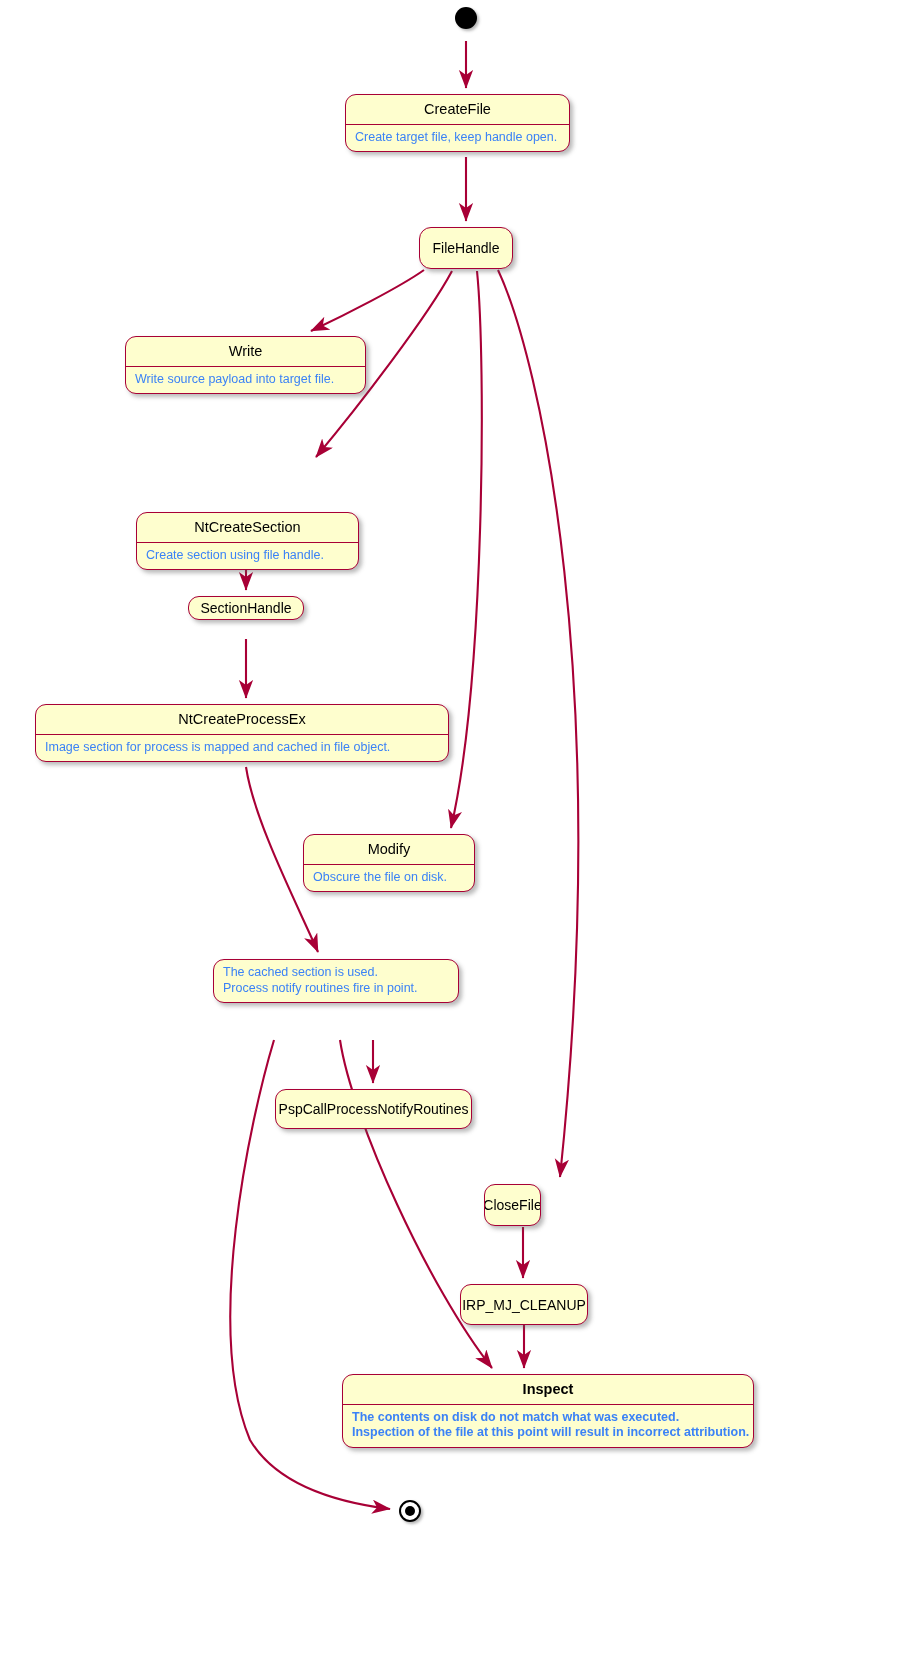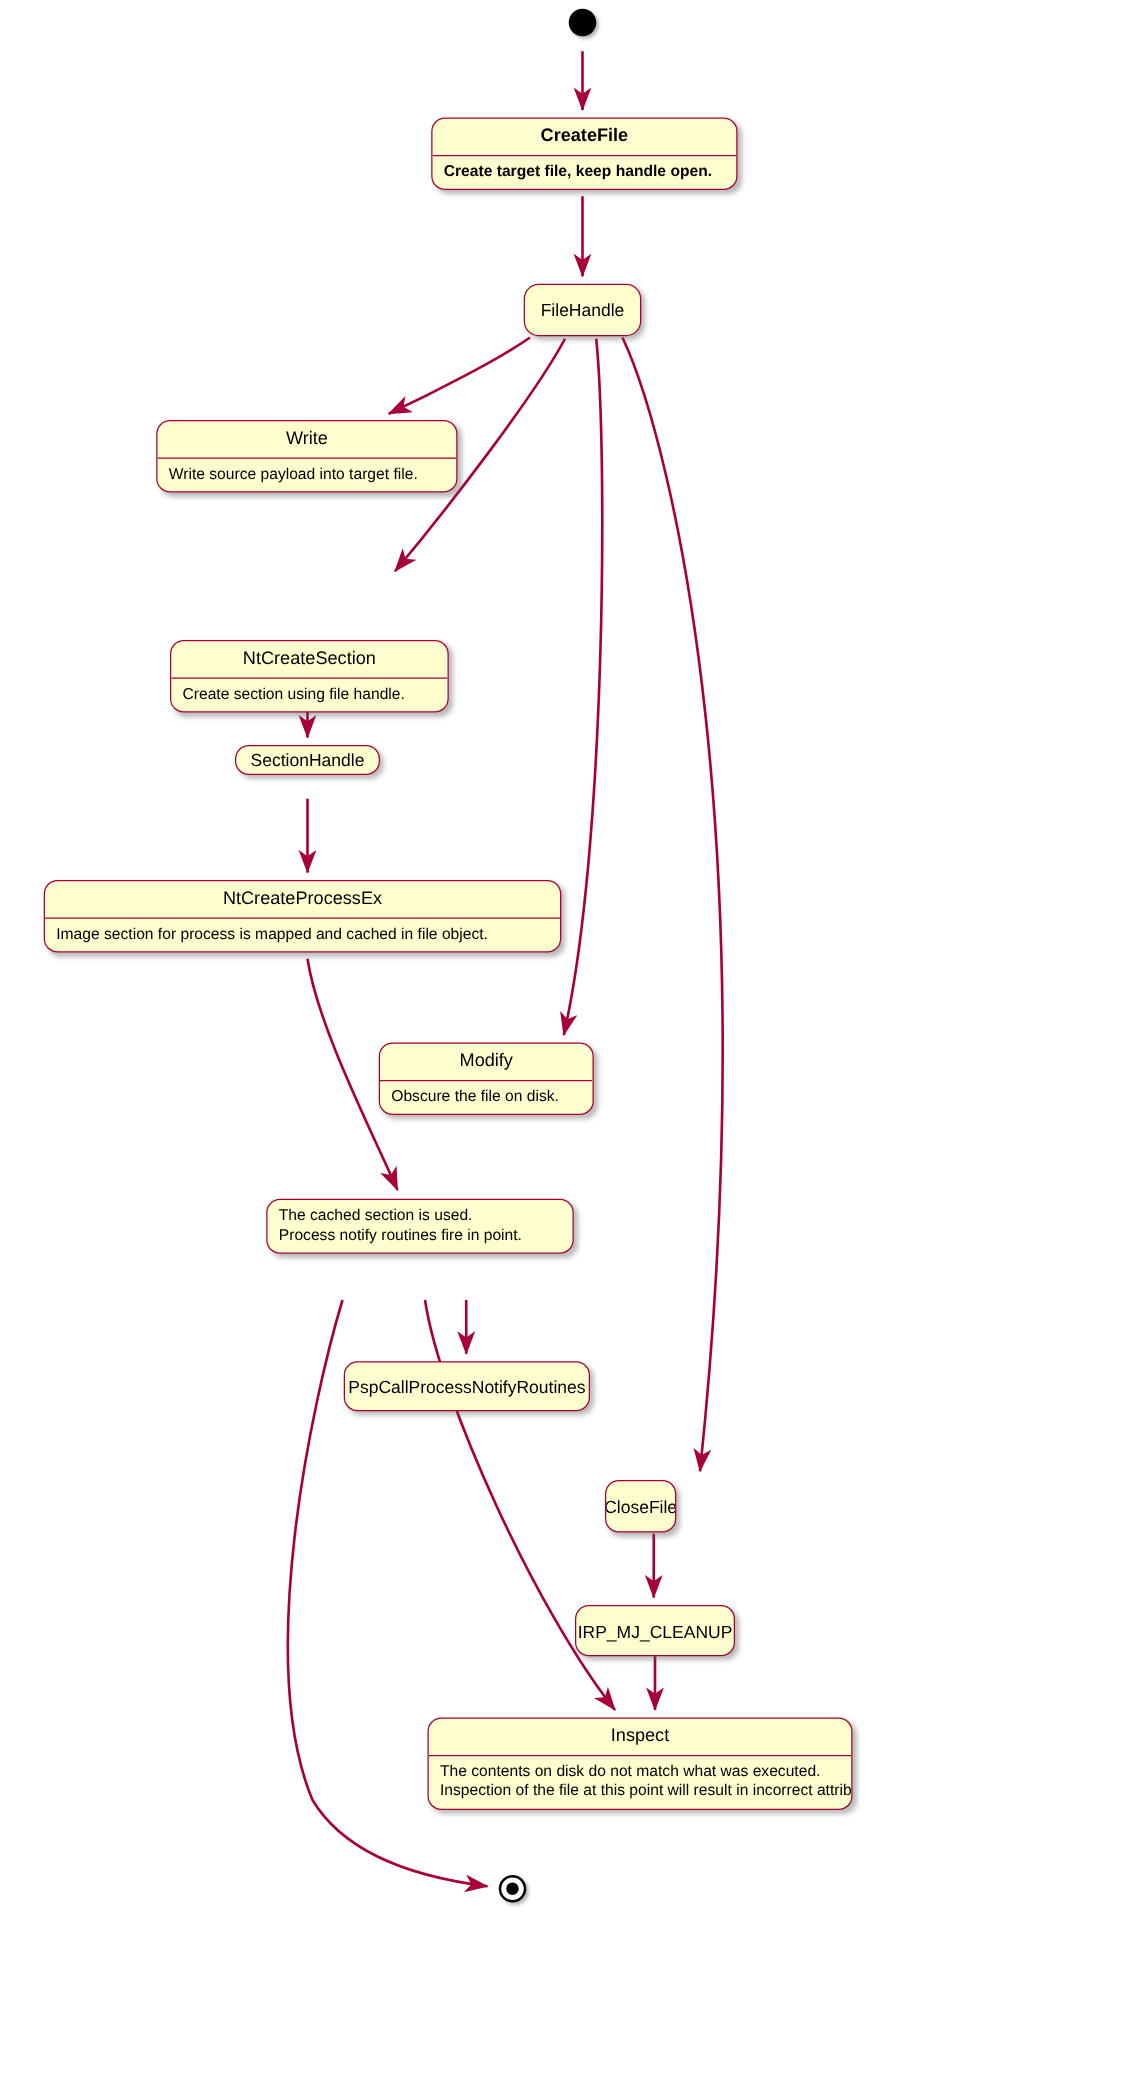--- a/index.html
+++ b/index.html
@@ -45,21 +45,21 @@
     font-size: 14.5px;
     line-height: 1;
     padding: 7px 10px 7px 10px;
     white-space: nowrap;
   }
   .state.compound .title {
     border-bottom: 1.5px solid #A80036;
   }
   .state .body {
     padding: 5px 9px 6px 9px;
-    color: #000000;
+    color: #3b82f6;
     font-size: 12.5px;
     line-height: 1.25;
     text-align: left;
     white-space: nowrap;
   }
   .state .body .line { display: block; }
 
   
   .state.simple {
     display: flex;
@@ -139,21 +139,21 @@
       <path d="M523,1227 L523,1278"></path>
 
       <path d="M524,1325 L524,1368"></path>
     </g>
   </svg>
 
   <div class="start-node" style="left:455px; top:7px;"></div>
 
   <div class="end-node" style="left:399px; top:1500px;"></div>
 
-  <div class="state compound" style="left:345px; top:94px; width:245px;font-weight:bold;">
+  <div class="state compound" style="left:345px; top:94px; width:225px;">
     <div class="title">CreateFile</div>
     <div class="body">
       <span class="line">Create target file, keep handle open.</span>
     </div>
   </div>
 
   <div class="state simple" style="left:419px; top:227px; width:94px; height:42px;border-radius:12px;">
     <div class="title">FileHandle</div>
   </div>
 
@@ -201,21 +201,21 @@
   </div>
 
   <div class="state simple" style="left:484px; top:1184px; width:57px; height:42px;">
     <div class="title">CloseFile</div>
   </div>
 
   <div class="state simple" style="left:460px; top:1284px; width:128px; height:41px;">
     <div class="title">IRP_MJ_CLEANUP</div>
   </div>
 
-  <div class="state compound" style="left:342px; top:1374px; width:340px;">
+  <div class="state compound" style="left:342px; top:1374px; width:412px;font-weight:bold;">
     <div class="title">Inspect</div>
     <div class="body">
       <span class="line">The contents on disk do not match what was executed.</span>
       <span class="line">Inspection of the file at this point will result in incorrect attribution.</span>
     </div>
   </div>
 
 </div>
 
 </body></html>

